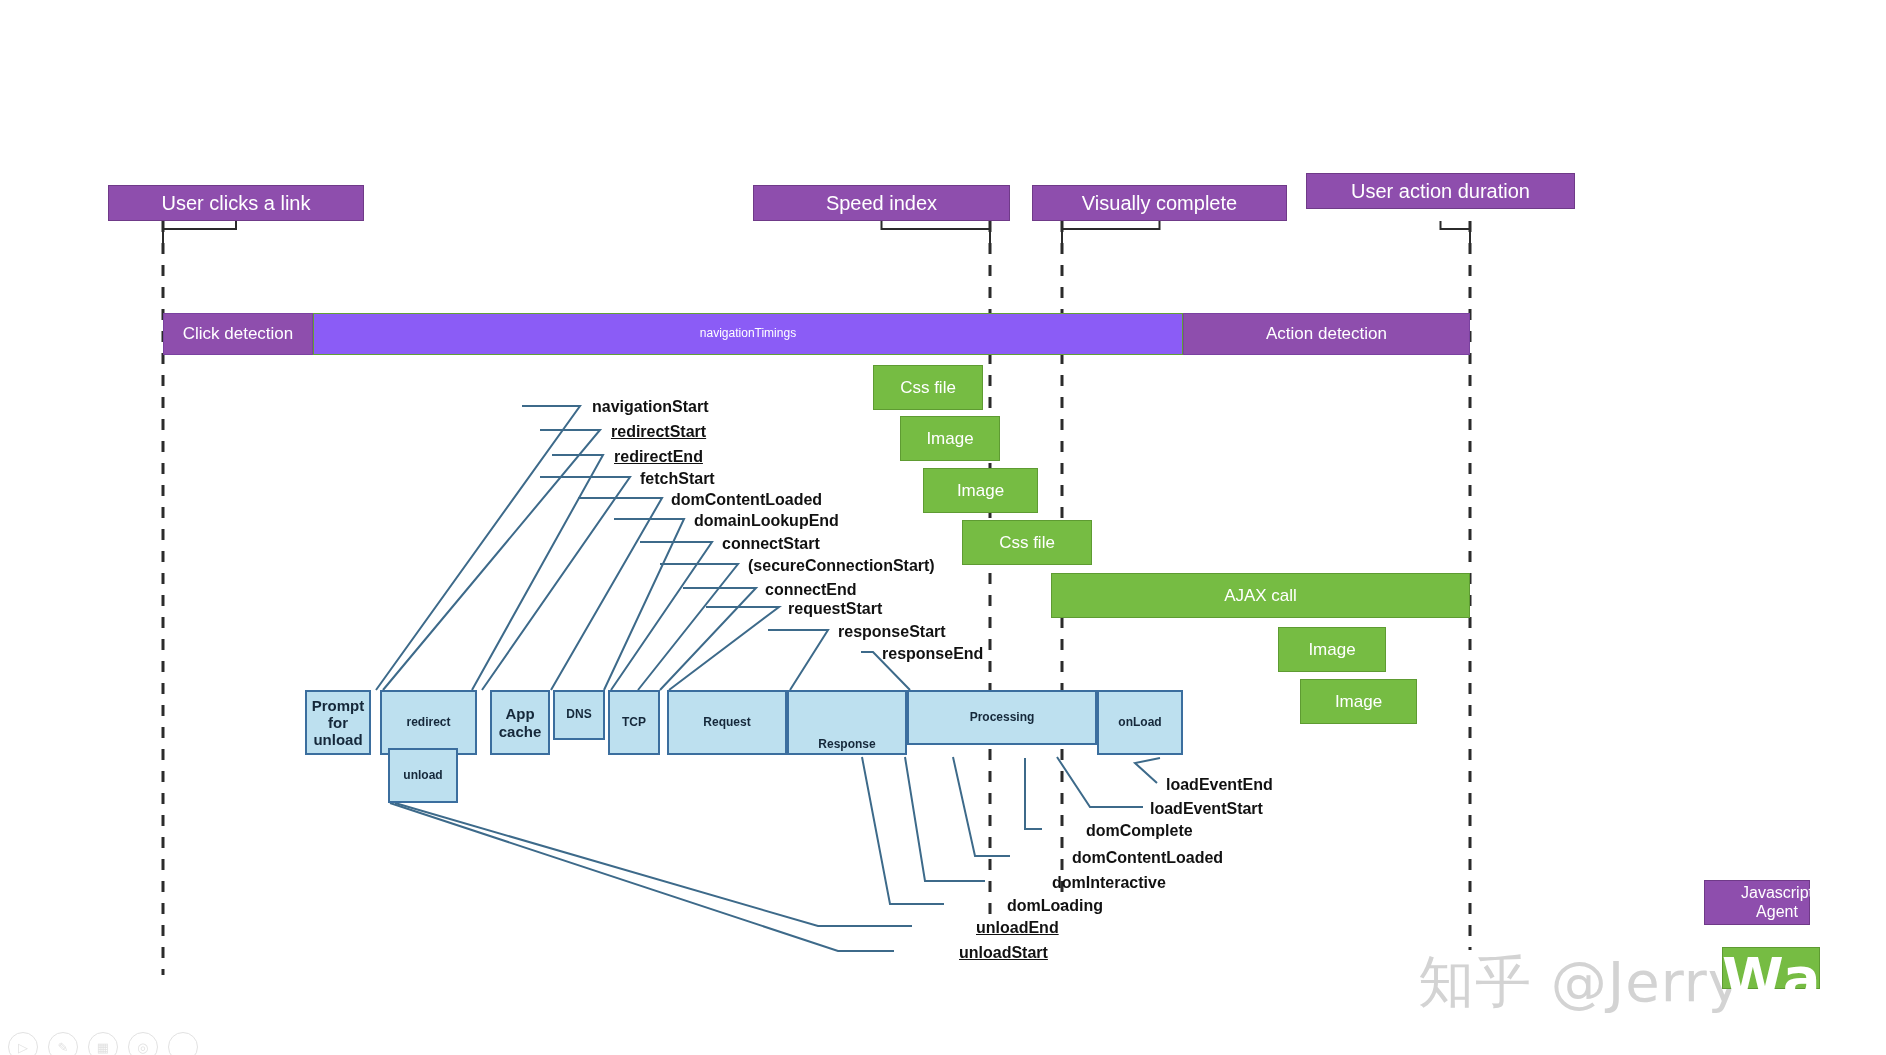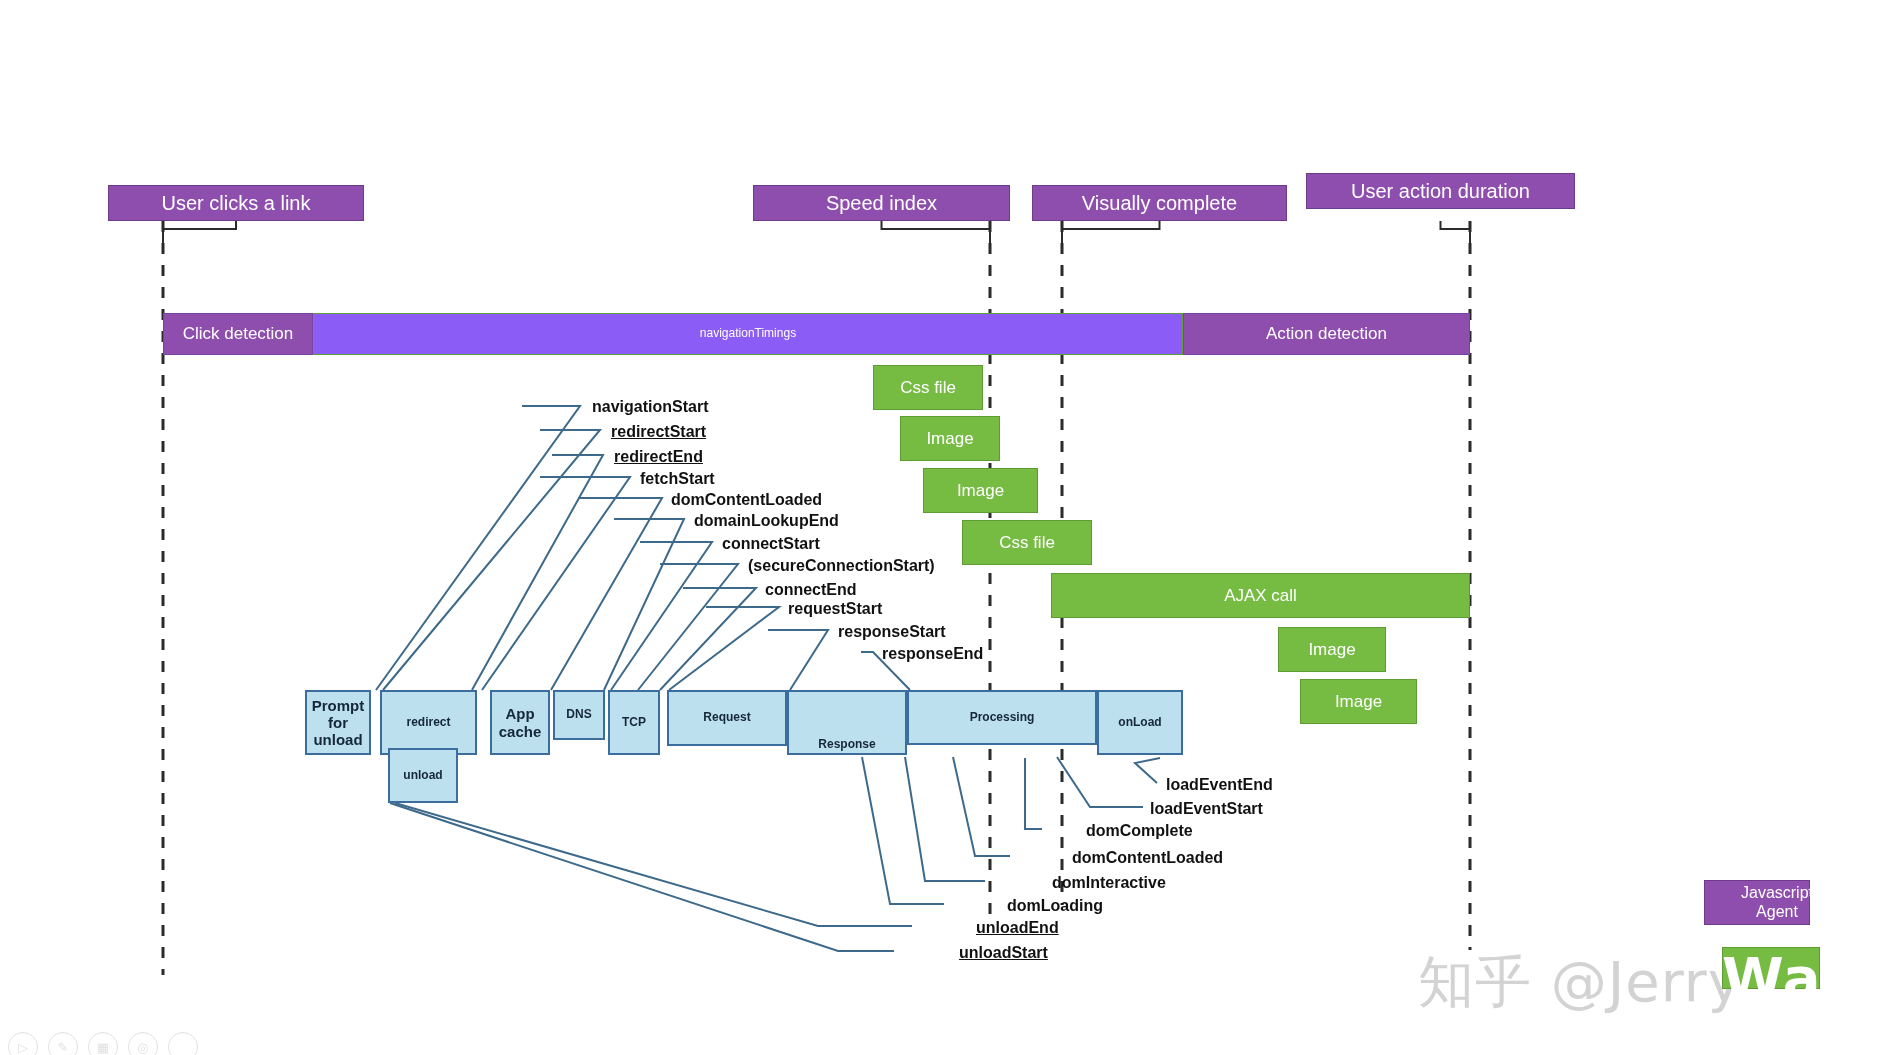--- a/index.html
+++ b/index.html
@@ -265,21 +265,21 @@
       <div class="abox phase small" style="left: 490px; top: 690px; width: 60px; height: 65px;">
         <span style="white-space: pre-line;">App
 cache</span>
       </div>
       <div class="abox phase" style="left: 553px; top: 690px; width: 52px; height: 50px;">
         <span style="white-space: pre-line;">DNS</span>
       </div>
       <div class="abox phase" style="left: 608px; top: 690px; width: 52px; height: 65px;">
         <span style="white-space: pre-line;">TCP</span>
       </div>
-      <div class="abox phase" style="left: 667px; top: 690px; width: 120px; height: 56px;">
+      <div class="abox phase" style="left: 667px; top: 690px; width: 120px; height: 65px;">
         <span style="white-space: pre-line;">Request</span>
       </div>
       <div class="abox phase" style="left: 787px; top: 690px; width: 120px; height: 65px;">
         <span style="white-space: pre-line; margin-top: 44px;">Response</span>
       </div>
       <div class="abox phase" style="left: 907px; top: 690px; width: 190px; height: 55px;">
         <span style="white-space: pre-line;">Processing</span>
       </div>
       <div class="abox phase" style="left: 1097px; top: 690px; width: 86px; height: 65px;">
         <span style="white-space: pre-line;">onLoad</span>

